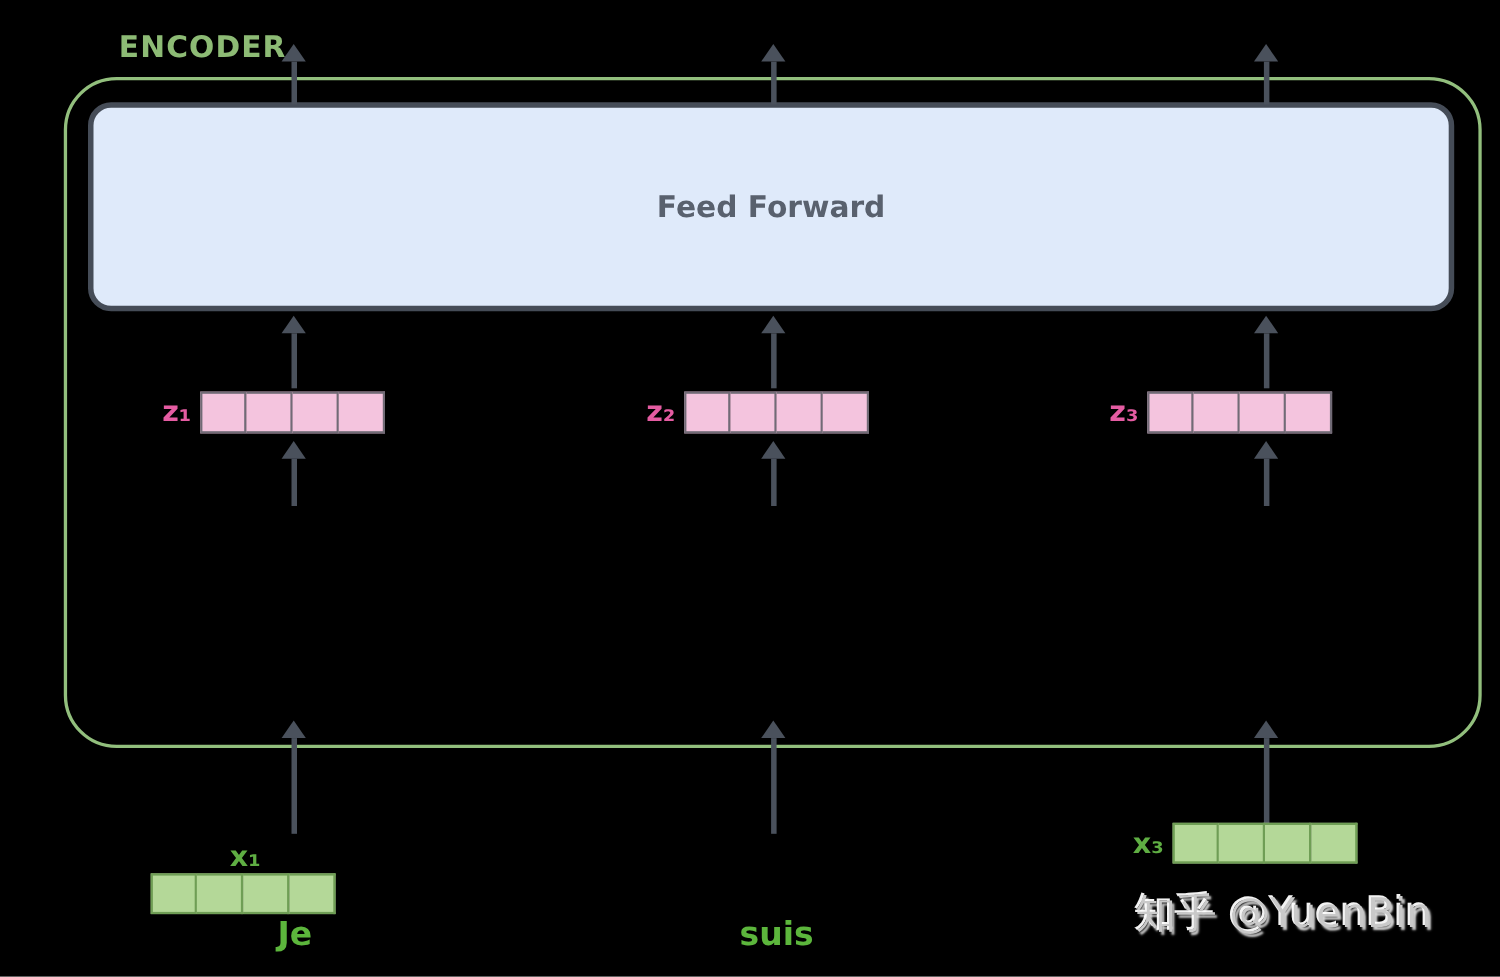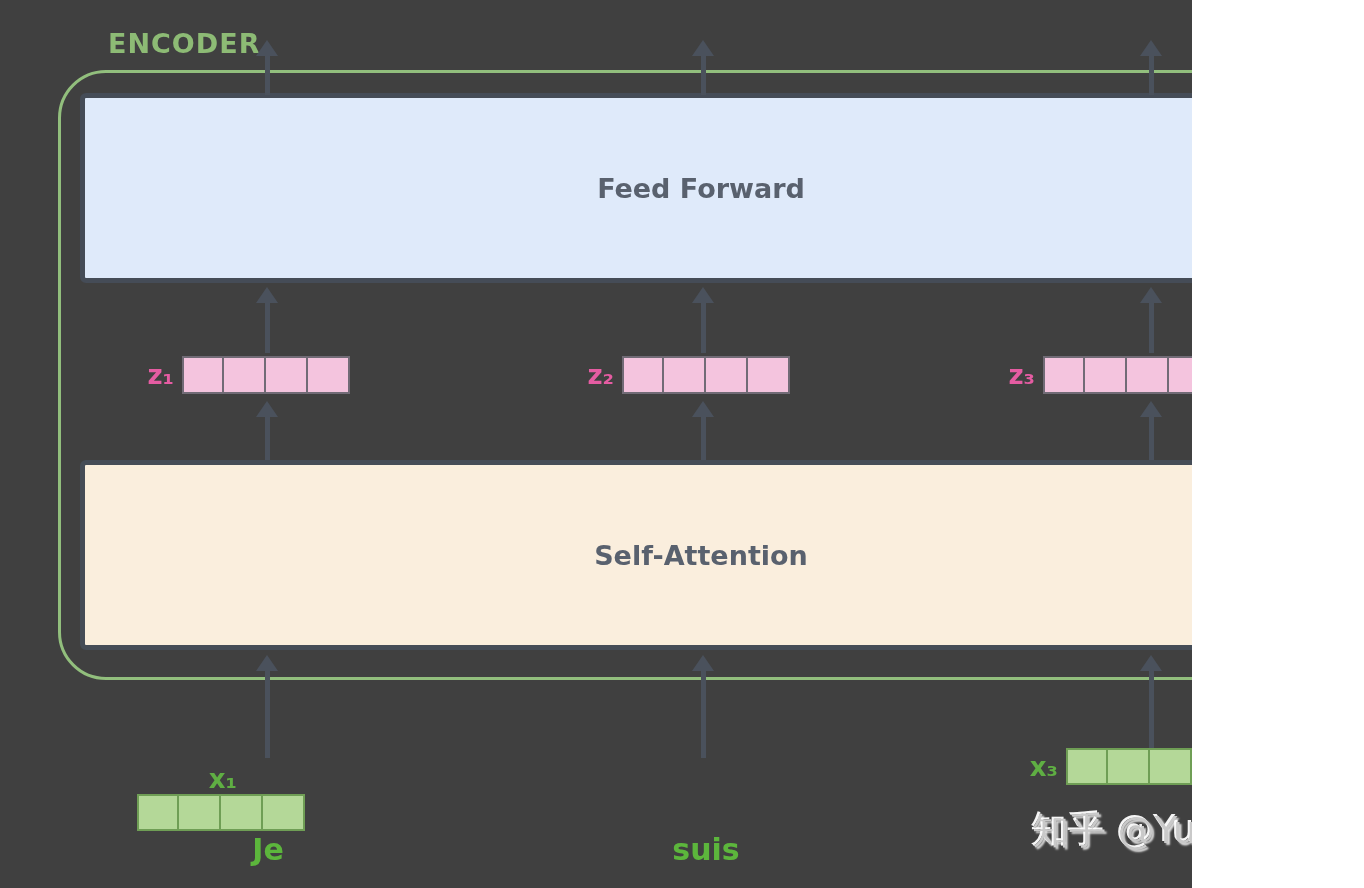--- a/index.html
+++ b/index.html
@@ -1,21 +1,21 @@
 <!DOCTYPE html>
 <html style="--outline_green: #92bf7d; --encoder_label_green: #8dbb75; --box_border: #454c57; --box_text: #59616e; --ff_fill: #dfeafa; --sa_fill: #faeedd; --arrow: #4a515c; --pink_label: #e55ca2; --pink_fill: #f4c4de; --pink_border: #716b76; --x_label_green: #5fae43; --green_fill: #b4d898; --green_border: #6f9e55; --word_green: #5cb63c; --watermark_gray: #c9c9c9;"><head>
 <meta charset="utf-8">
 <style>
   html, body { margin: 0; padding: 0; background: #ffffff; }
   #stage {
     position: relative;
-    width: 1192px;
+    width: 1364px;
     height: 888px;
     overflow: hidden;
-    background: #404040;
+    background: #000000;
     font-family: "DejaVu Sans", "Liberation Sans", sans-serif;
   }
 
   
   .encoder-outline {
     position: absolute;
     left: 58px; top: 70px;
     width: 1283px; height: 604px;
     border: 3px solid var(--outline_green, #92bf7d);
     border-radius: 48px;
@@ -30,21 +30,21 @@
     color: var(--encoder_label_green, #8dbb75);
   }
 
   
   .block {
     position: absolute;
     left: 80px;
     width: 1232px;
     height: 180px;
     border: 5px solid var(--box_border, #454c57);
-    border-radius: 6px;
+    border-radius: 21px;
     display: flex;
     align-items: center;
     justify-content: center;
     font-size: 27px;
     font-weight: 600;
     color: var(--box_text, #59616e);
   }
   .ff-box { top: 93px; background: var(--ff_fill, #dfeafa); }
   .sa-box { top: 460px; background: var(--sa_fill, #faeedd); }
 
@@ -130,23 +130,20 @@
 
 <div id="stage">
 
   <div class="encoder-outline"></div>
   <div class="encoder-label">ENCODER</div>
 
   <div class="block ff-box">
     <span>Feed Forward</span>
   </div>
 
-  <div class="block sa-box">
-    <span>Self-Attention</span>
-  </div>
 
   <div class="arrow" style="left:256px; top:40px; height:55px;">
       <div class="head"></div>
       <div class="shaft"></div>
     </div>
   <div class="arrow" style="left:256px; top:287px; height:66px;">
       <div class="head"></div>
       <div class="shaft"></div>
     </div>
   <div class="arrow" style="left:256px; top:401px; height:59px;">

